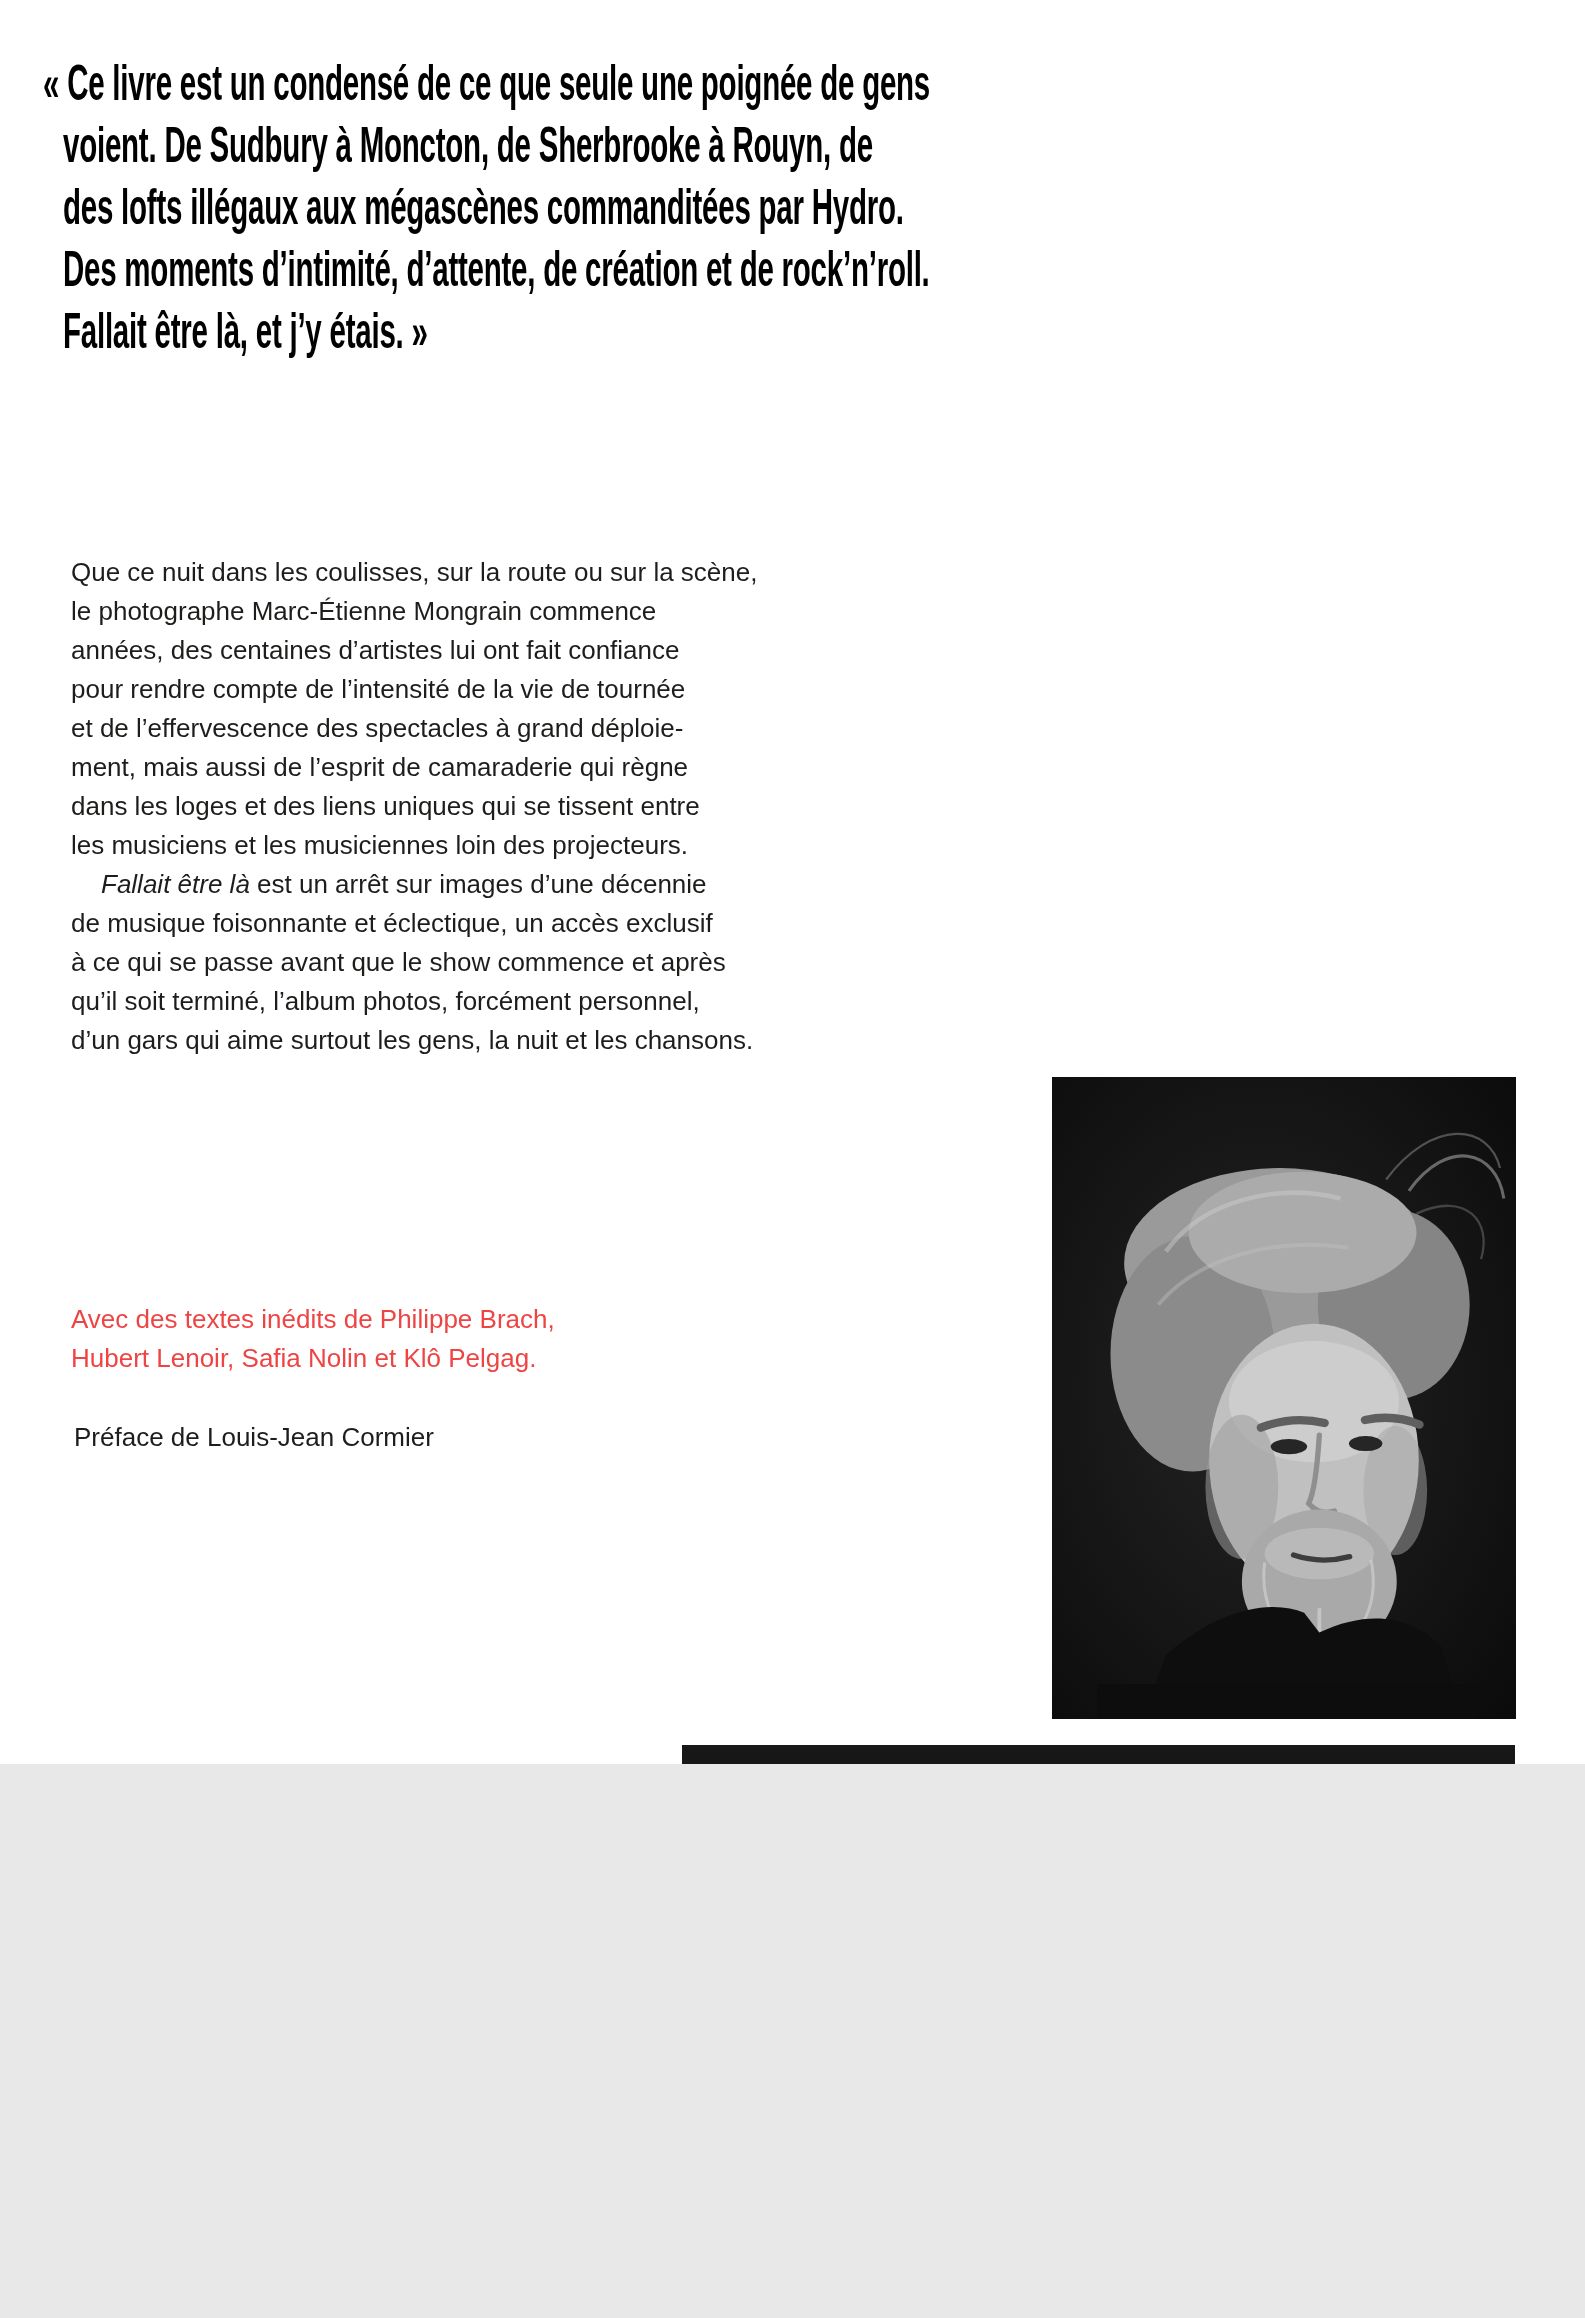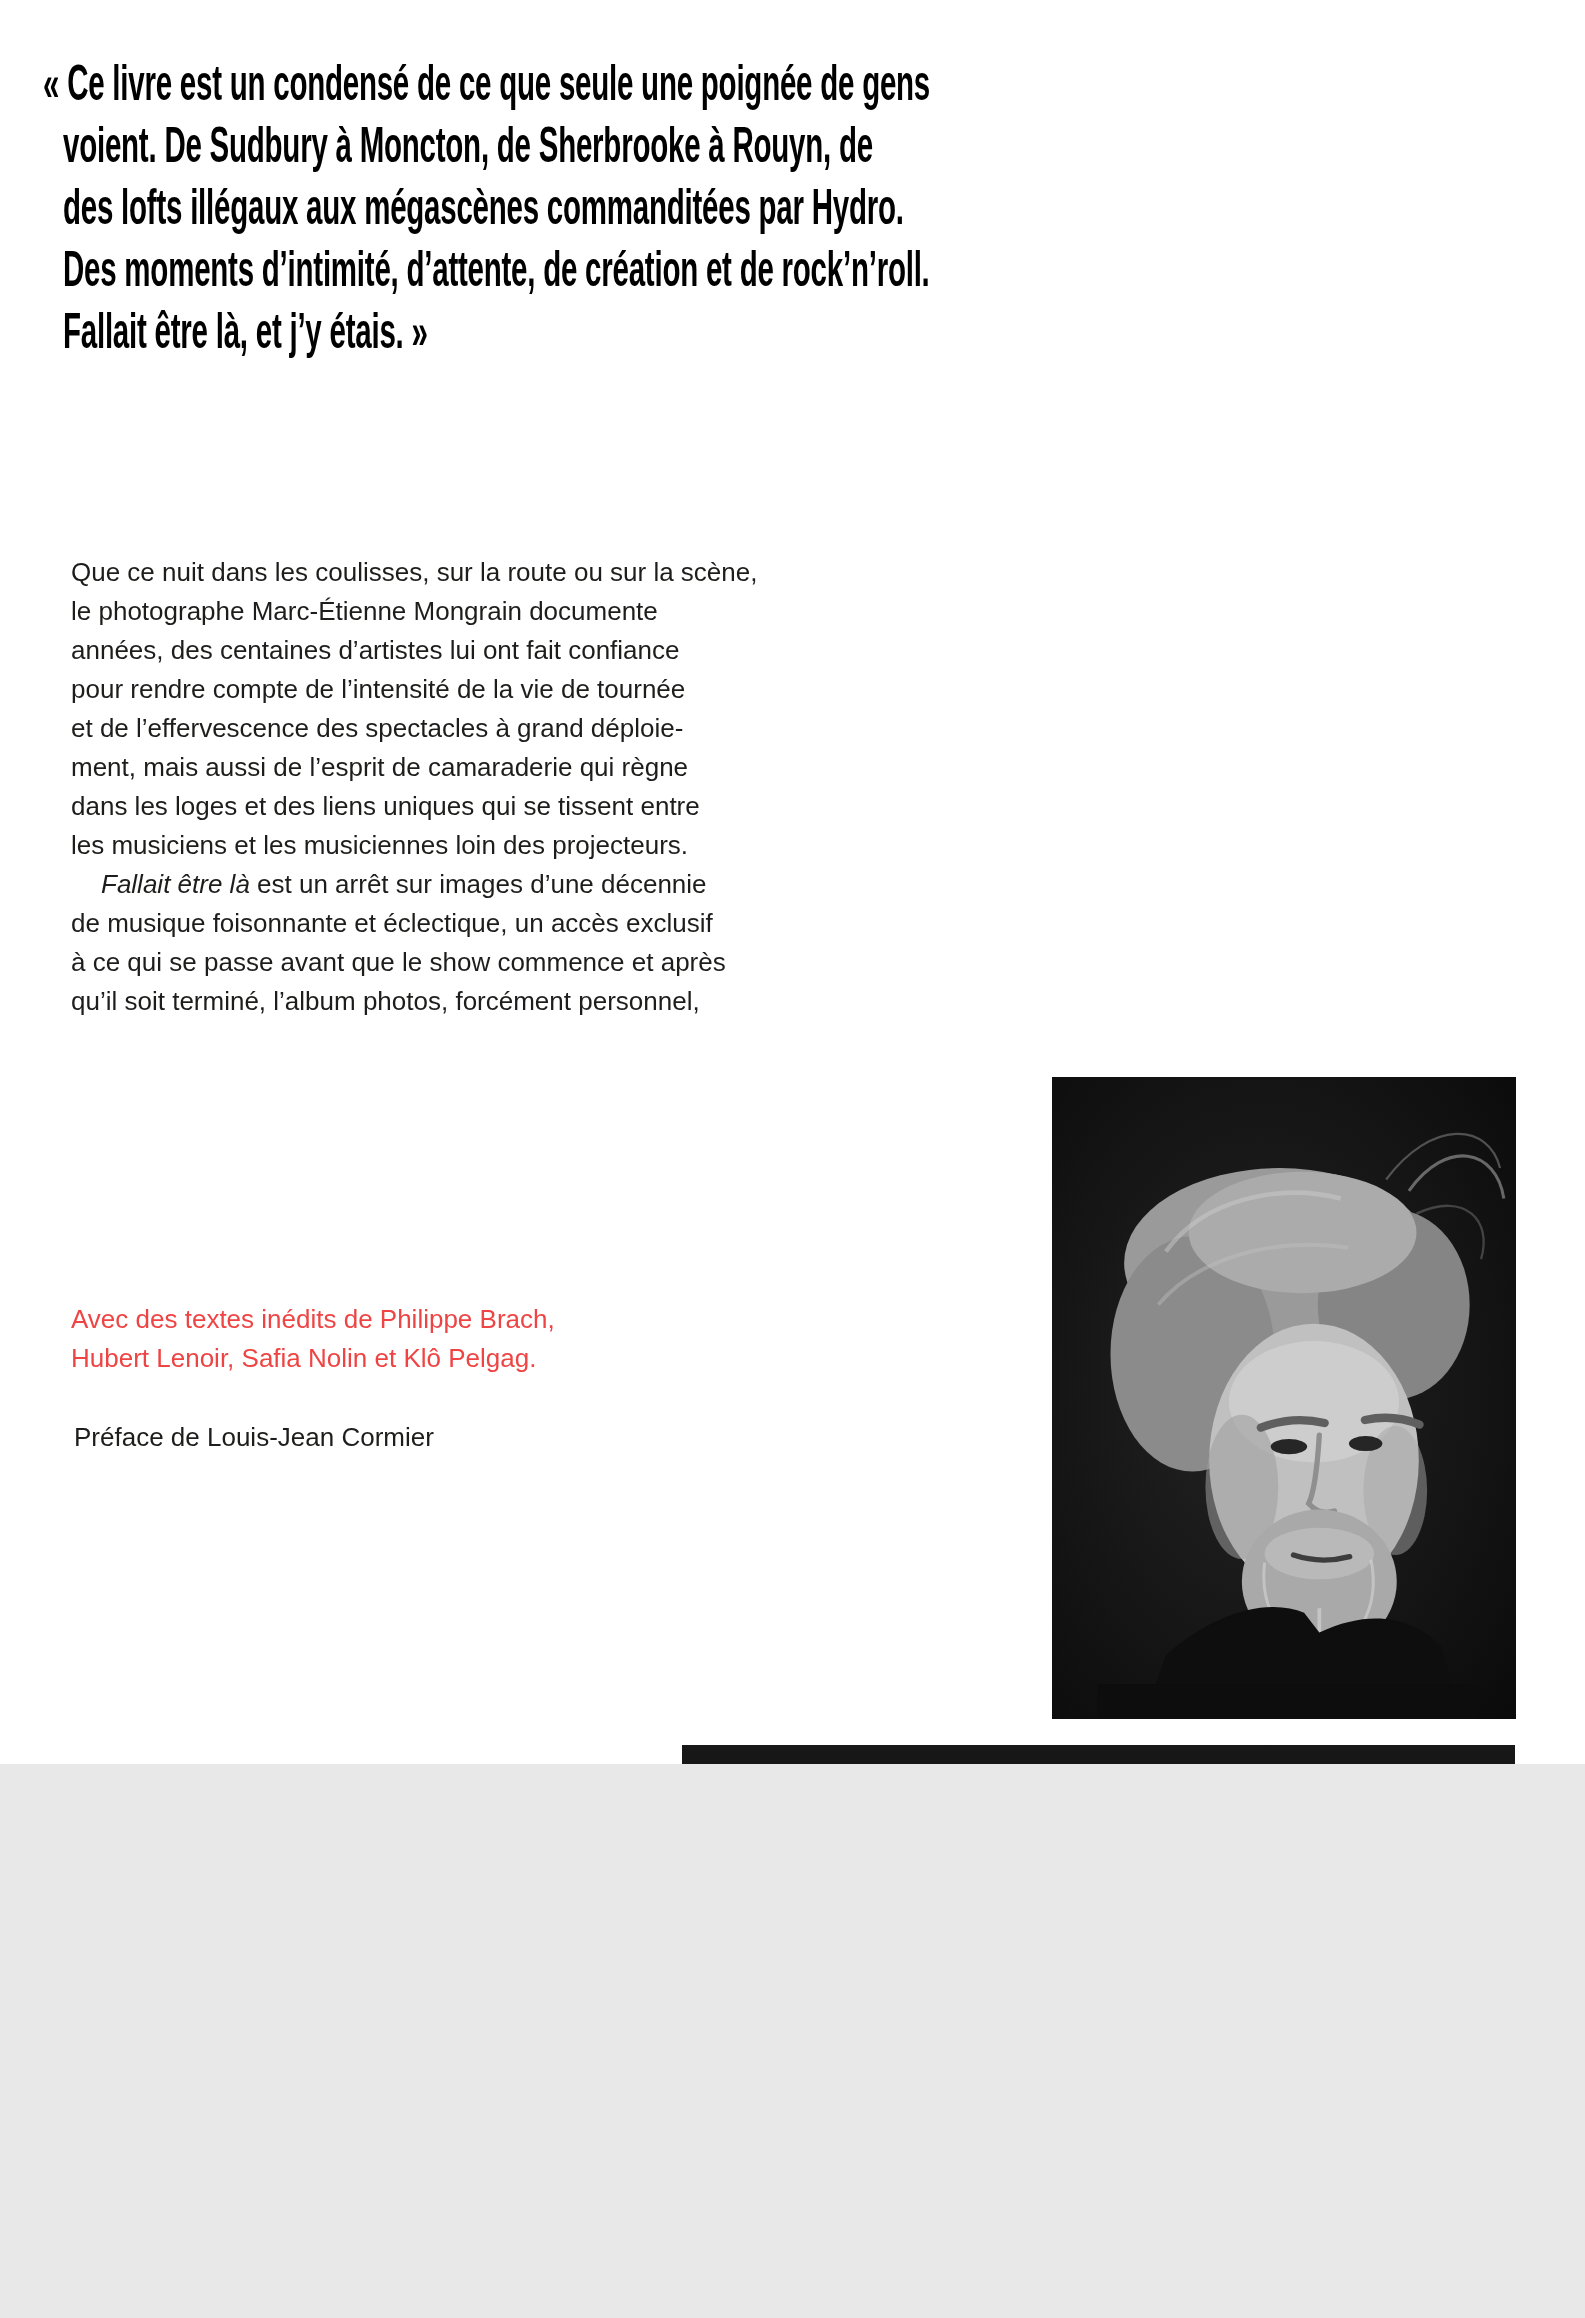--- a/index.html
+++ b/index.html
@@ -56,31 +56,32 @@
   <section class="pull-quote">
     <div class="quote-line"><span>« Ce livre est un condensé de ce que seule une poignée de gens</span></div>
     <div class="quote-line cont"><span>voient. De Sudbury à Moncton, de Sherbrooke à Rouyn, de</span></div>
     <div class="quote-line cont"><span>des lofts illégaux aux mégascènes commanditées par Hydro.</span></div>
     <div class="quote-line cont"><span>Des moments d’intimité, d’attente, de création et de rock’n’roll.</span></div>
     <div class="quote-line cont"><span>Fallait être là, et j’y étais. »</span></div>
   </section>
 
   <section class="body-copy">
     <div class="body-line">Que ce nuit dans les coulisses, sur la route ou sur la scène,</div>
-    <div class="body-line">le photographe Marc-Étienne Mongrain documente</div>
+    <div class="body-line">le photographe Marc-Étienne Mongrain commence</div>
     <div class="body-line">années, des centaines d’artistes lui ont fait confiance</div>
     <div class="body-line">pour rendre compte de l’intensité de la vie de tournée</div>
     <div class="body-line">et de l’effervescence des spectacles à grand déploie-</div>
     <div class="body-line">ment, mais aussi de l’esprit de camaraderie qui règne</div>
     <div class="body-line">dans les loges et des liens uniques qui se tissent entre</div>
     <div class="body-line">les musiciens et les musiciennes loin des projecteurs.</div>
     <div class="body-line indent"><span class="ital">Fallait être là</span><span> est un arrêt sur images d’une décennie</span></div>
     <div class="body-line">de musique foisonnante et éclectique, un accès exclusif</div>
     <div class="body-line">à ce qui se passe avant que le show commence et après</div>
     <div class="body-line">qu’il soit terminé, l’album photos, forcément personnel,</div>
+    <div class="body-line">d’un gars qui aime surtout les gens, la nuit et les chansons.</div>
   </section>
 
   <section class="credits">
     <div class="body-line">Avec des textes inédits de Philippe Brach,</div>
     <div class="body-line">Hubert Lenoir, Safia Nolin et Klô Pelgag.</div>
   </section>
   <div class="preface">Préface de Louis-Jean Cormier</div>
 
   <figure class="photo portrait-photo" style="margin:0;">
     <svg viewBox="0 0 611 846" preserveAspectRatio="none">

